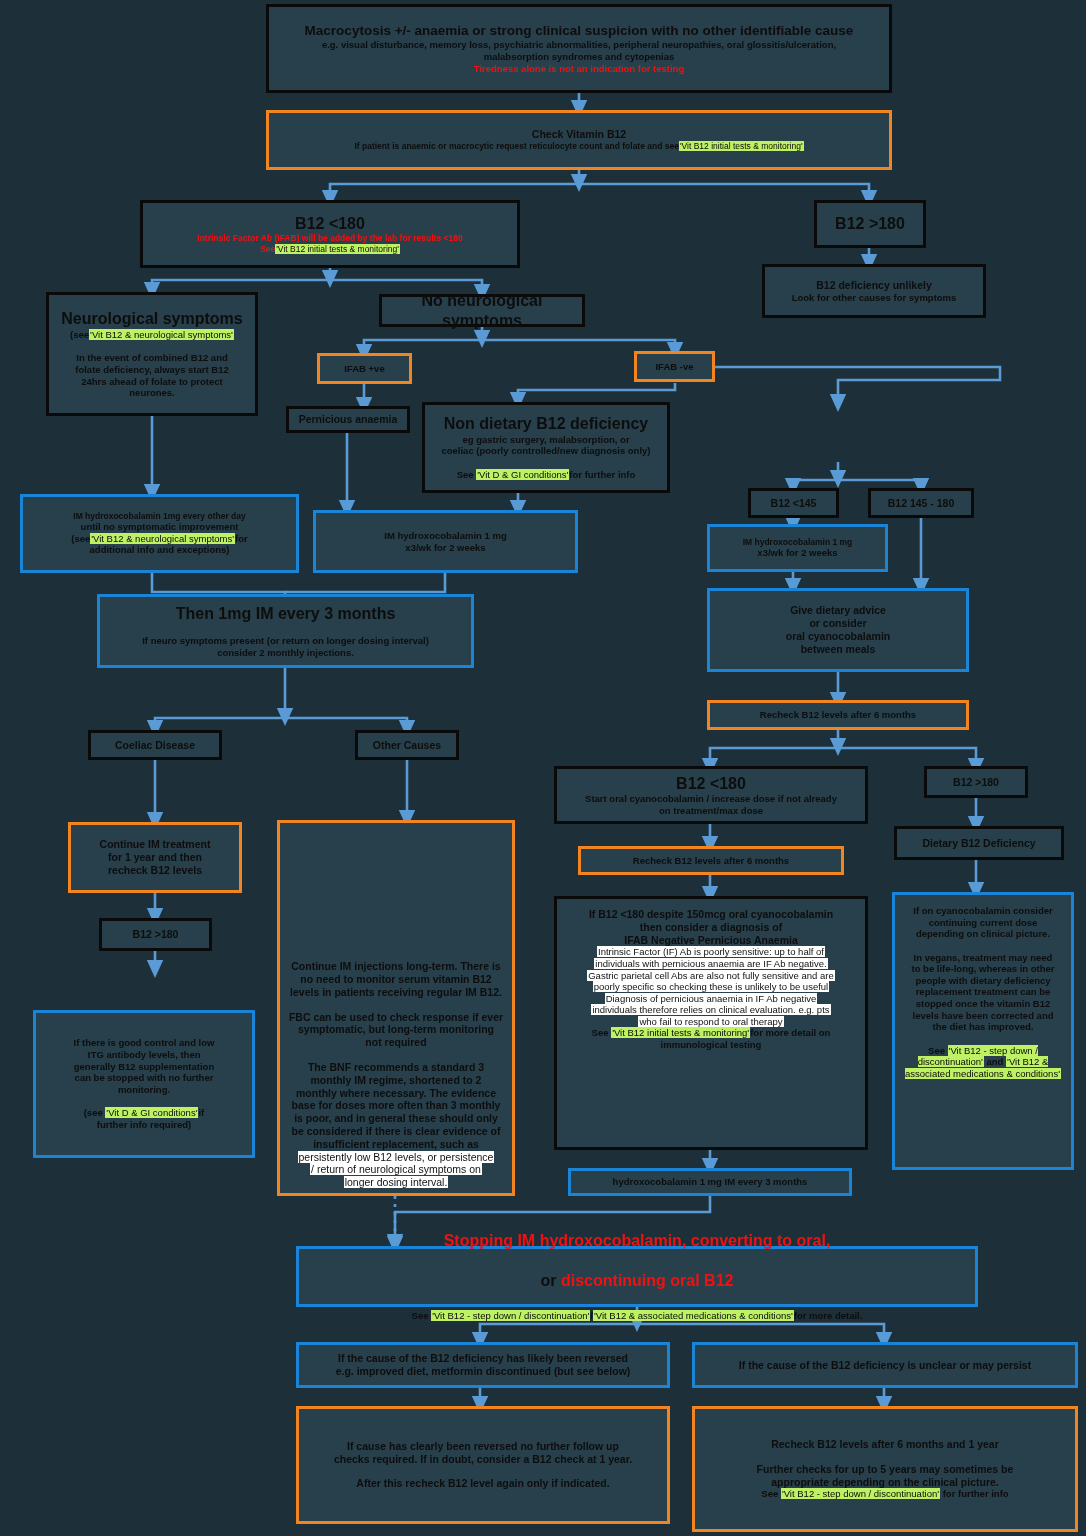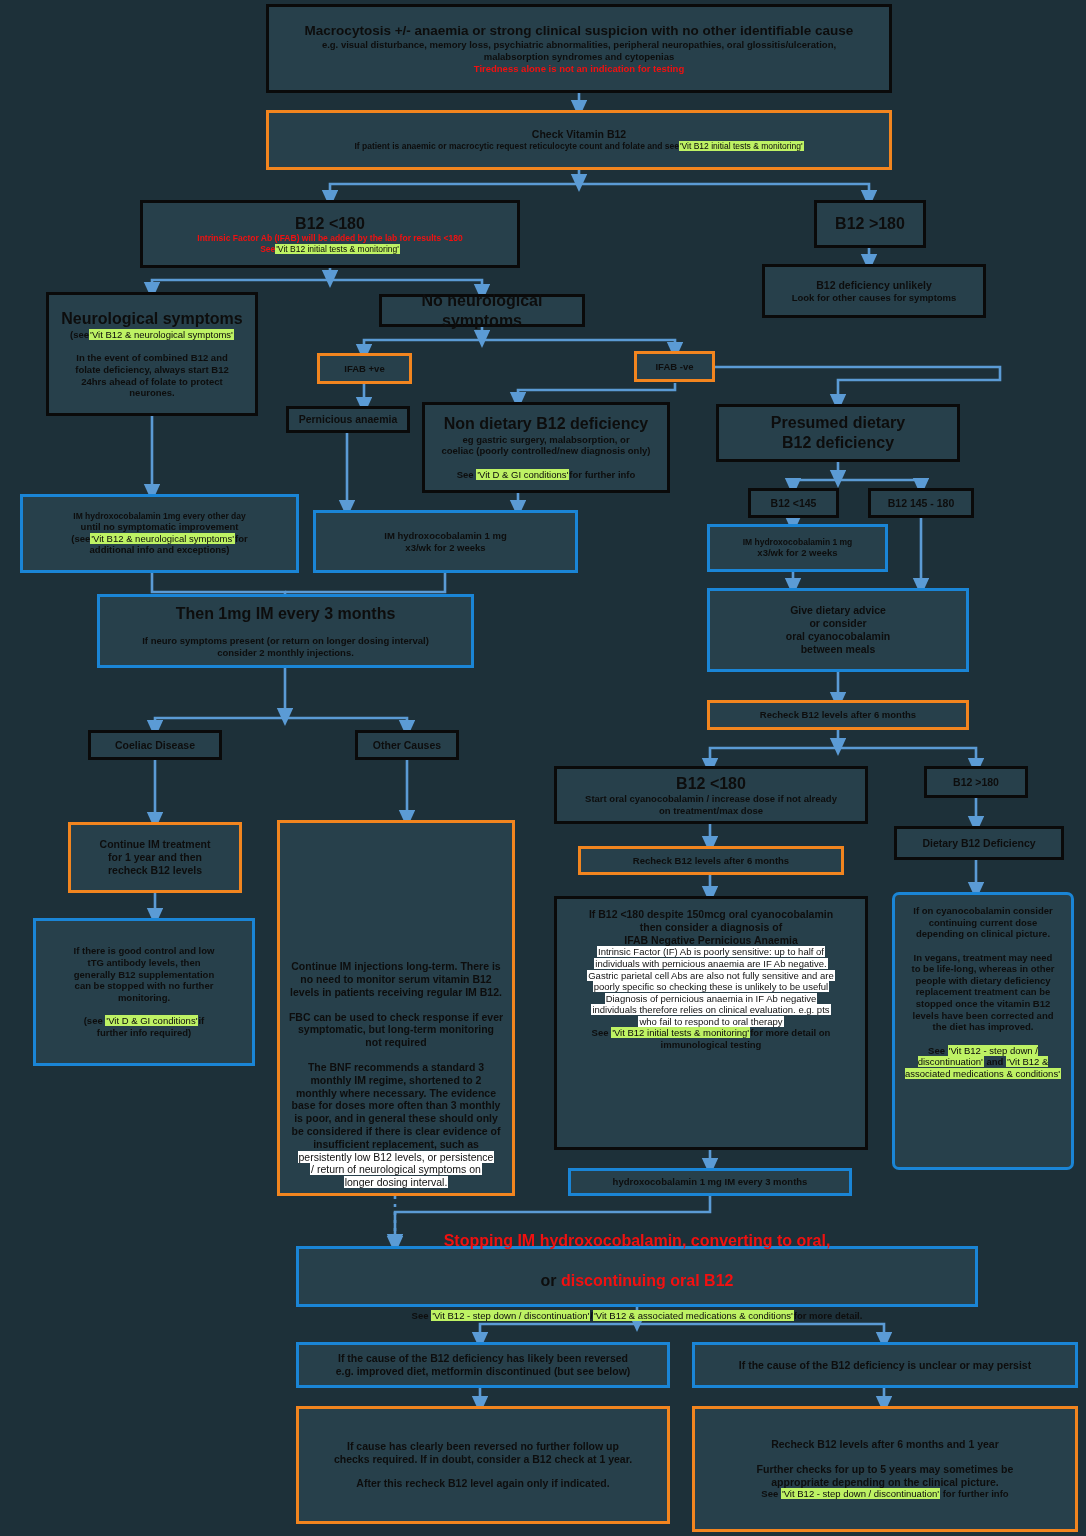--- a/index.html
+++ b/index.html
@@ -225,21 +225,21 @@
   <div class="node b-orange" style="left:68px;top:822px;width:174px;height:71px;">
     <span class="t bold f10">Continue IM treatment</span>
     <span class="t bold f10">for 1 year and then</span>
     <span class="t bold f10">recheck B12 levels</span>
   </div>
 
   <div class="node b-black" style="left:99px;top:918px;width:113px;height:33px;">
     <span class="t bold f10">B12 &gt;180</span>
   </div>
 
-  <div class="node b-blue" style="left:33px;top:918px;width:222px;height:148px;">
+  <div class="node b-blue" style="left:33px;top:1010px;width:222px;height:148px;">
     <span class="t bold f9">If there is good control and low</span>
     <span class="t bold f9">tTG antibody levels, then</span>
     <span class="t bold f9">generally B12 supplementation</span>
     <span class="t bold f9">can be stopped with no further</span>
     <span class="t bold f9">monitoring.</span>
     <span class="sp"></span>
     <span class="t f9"><span class="bold">(see</span> <span class="hl">'Vit D &amp; GI conditions'</span><span class="bold">if</span></span>
     <span class="t bold f9">further info required)</span>
   </div>
 
@@ -257,24 +257,20 @@
     <span class="t bold f10">monthly where necessary. The evidence</span>
     <span class="t bold f10">base for doses more often than 3 monthly</span>
     <span class="t bold f10">is poor, and in general these should only</span>
     <span class="t bold f10">be considered if there is clear evidence of</span>
     <span class="t bold f10">insufficient replacement, such as</span>
     <span class="t f10"><span class="hlw">persistently low B12 levels, or persistence</span></span>
     <span class="t f10"><span class="hlw">/ return of neurological symptoms on</span></span>
     <span class="t f10"><span class="hlw">longer dosing interval.</span></span>
   </div>
 
-  <div class="node b-black" style="left:716px;top:404px;width:244px;height:58px;">
-    <span class="t bold f11">Presumed dietary</span>
-    <span class="t bold f11">B12 deficiency</span>
-  </div>
 
   <div class="node b-black" style="left:748px;top:488px;width:91px;height:30px;">
     <span class="t bold f10">B12 &lt;145</span>
   </div>
 
   <div class="node b-black" style="left:868px;top:488px;width:106px;height:30px;">
     <span class="t bold f10">B12 145 - 180</span>
   </div>
 
   <div class="node b-blue" style="left:707px;top:524px;width:181px;height:48px;">
@@ -323,21 +319,21 @@
   </div>
 
   <div class="node b-black" style="left:924px;top:766px;width:104px;height:32px;">
     <span class="t bold f10">B12 &gt;180</span>
   </div>
 
   <div class="node b-black" style="left:894px;top:826px;width:170px;height:34px;">
     <span class="t bold f10">Dietary B12 Deficiency</span>
   </div>
 
-  <div class="node b-blue" style="left:892px;top:892px;width:182px;height:278px;justify-content:flex-start;padding-top:10px;border-radius:7px;">
+  <div class="node b-blue" style="left:892px;top:892px;width:182px;height:278px;justify-content:flex-start;padding-top:10px;">
     <span class="t bold f9">If on cyanocobalamin consider</span>
     <span class="t bold f9">continuing current dose</span>
     <span class="t bold f9">depending on clinical picture.</span>
     <span class="sp"></span>
     <span class="t bold f9">In vegans, treatment may need</span>
     <span class="t bold f9">to be life-long, whereas in other</span>
     <span class="t bold f9">people with dietary deficiency</span>
     <span class="t bold f9">replacement treatment can be</span>
     <span class="t bold f9">stopped once the vitamin B12</span>
     <span class="t bold f9">levels have been corrected and</span>

